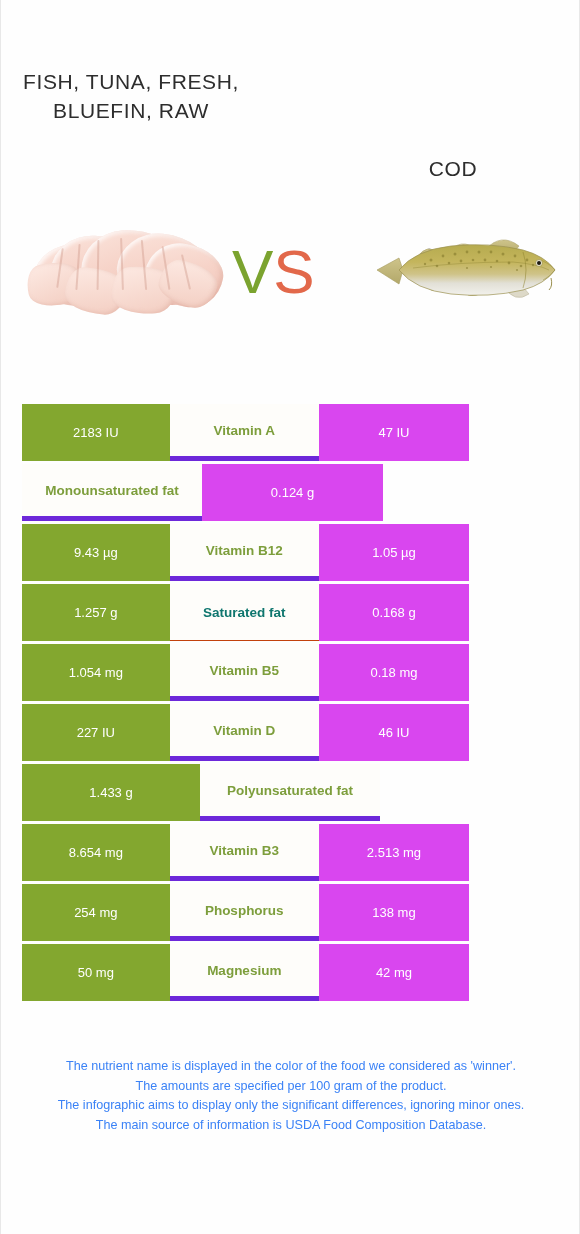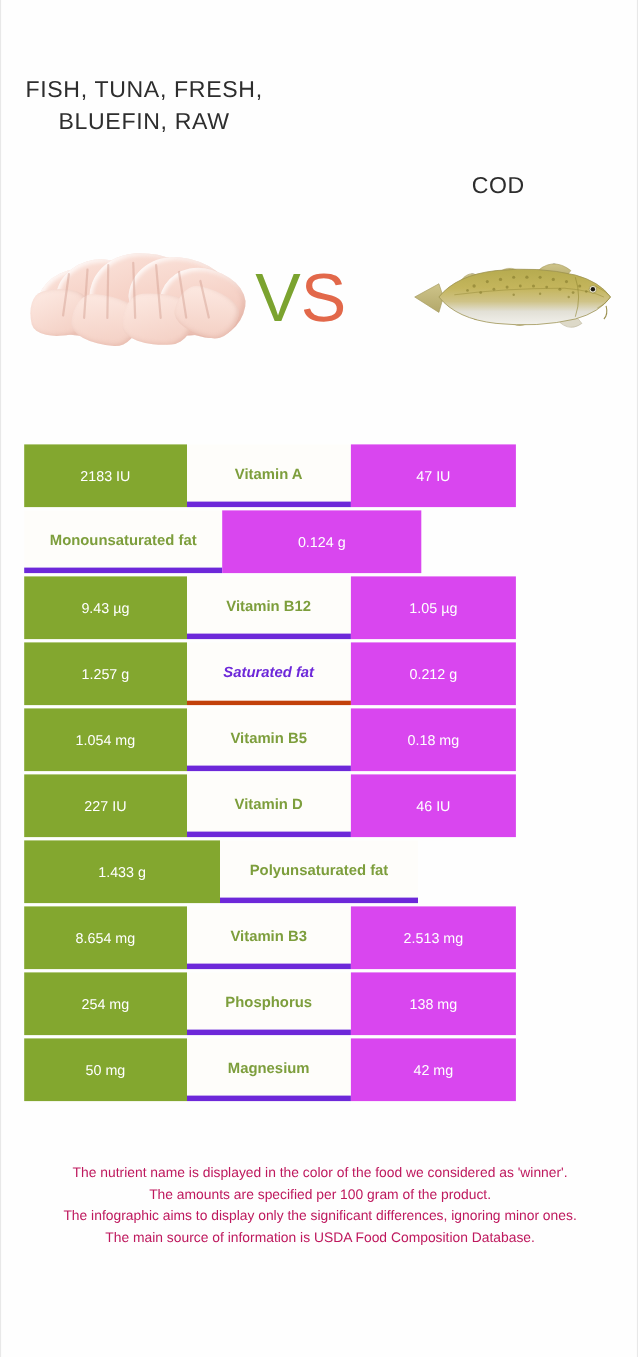--- a/index.html
+++ b/index.html
@@ -148,41 +148,40 @@
   }
   .cell-mid {
     width: 180px;
     background: #fefdfa;
     color: #7d9e3c;
     font-weight: 700;
     font-size: 13.5px;
     border-bottom: 5px solid #6d28d9;
   }
   .cell-mid.red {
-    color: #6d28d9;
-    border-bottom: 4px solid #c2410c;
-    font-style: italic;
+    color: #0f766e;
+    border-bottom: 1px solid #c2410c;
   }
   .cell-right {
     width: 181px;
     background: #d946ef;
     color: #ffffff;
   }
 
   
   .footer {
     position: absolute;
     top: 1057px;
     left: 24px;
     width: 532px;
     text-align: center;
     font-family: "Liberation Sans", sans-serif;
     font-size: 12.6px;
     line-height: 19.5px;
-    color: #be185d;
+    color: #3b82f6;
   }
   .footer p {
     margin: 0;
   }
 </style>
 </head>
 <body>
 
 <div class="page">
 
@@ -311,21 +310,21 @@
 
     <div class="row">
       <div class="cell cell-left">9.43 µg</div>
       <div class="cell cell-mid">Vitamin B12</div>
       <div class="cell cell-right">1.05 µg</div>
     </div>
 
     <div class="row">
       <div class="cell cell-left">1.257 g</div>
       <div class="cell cell-mid red">Saturated fat</div>
-      <div class="cell cell-right">0.212 g</div>
+      <div class="cell cell-right">0.168 g</div>
     </div>
 
     <div class="row">
       <div class="cell cell-left">1.054 mg</div>
       <div class="cell cell-mid">Vitamin B5</div>
       <div class="cell cell-right">0.18 mg</div>
     </div>
 
     <div class="row">
       <div class="cell cell-left">227 IU</div>

